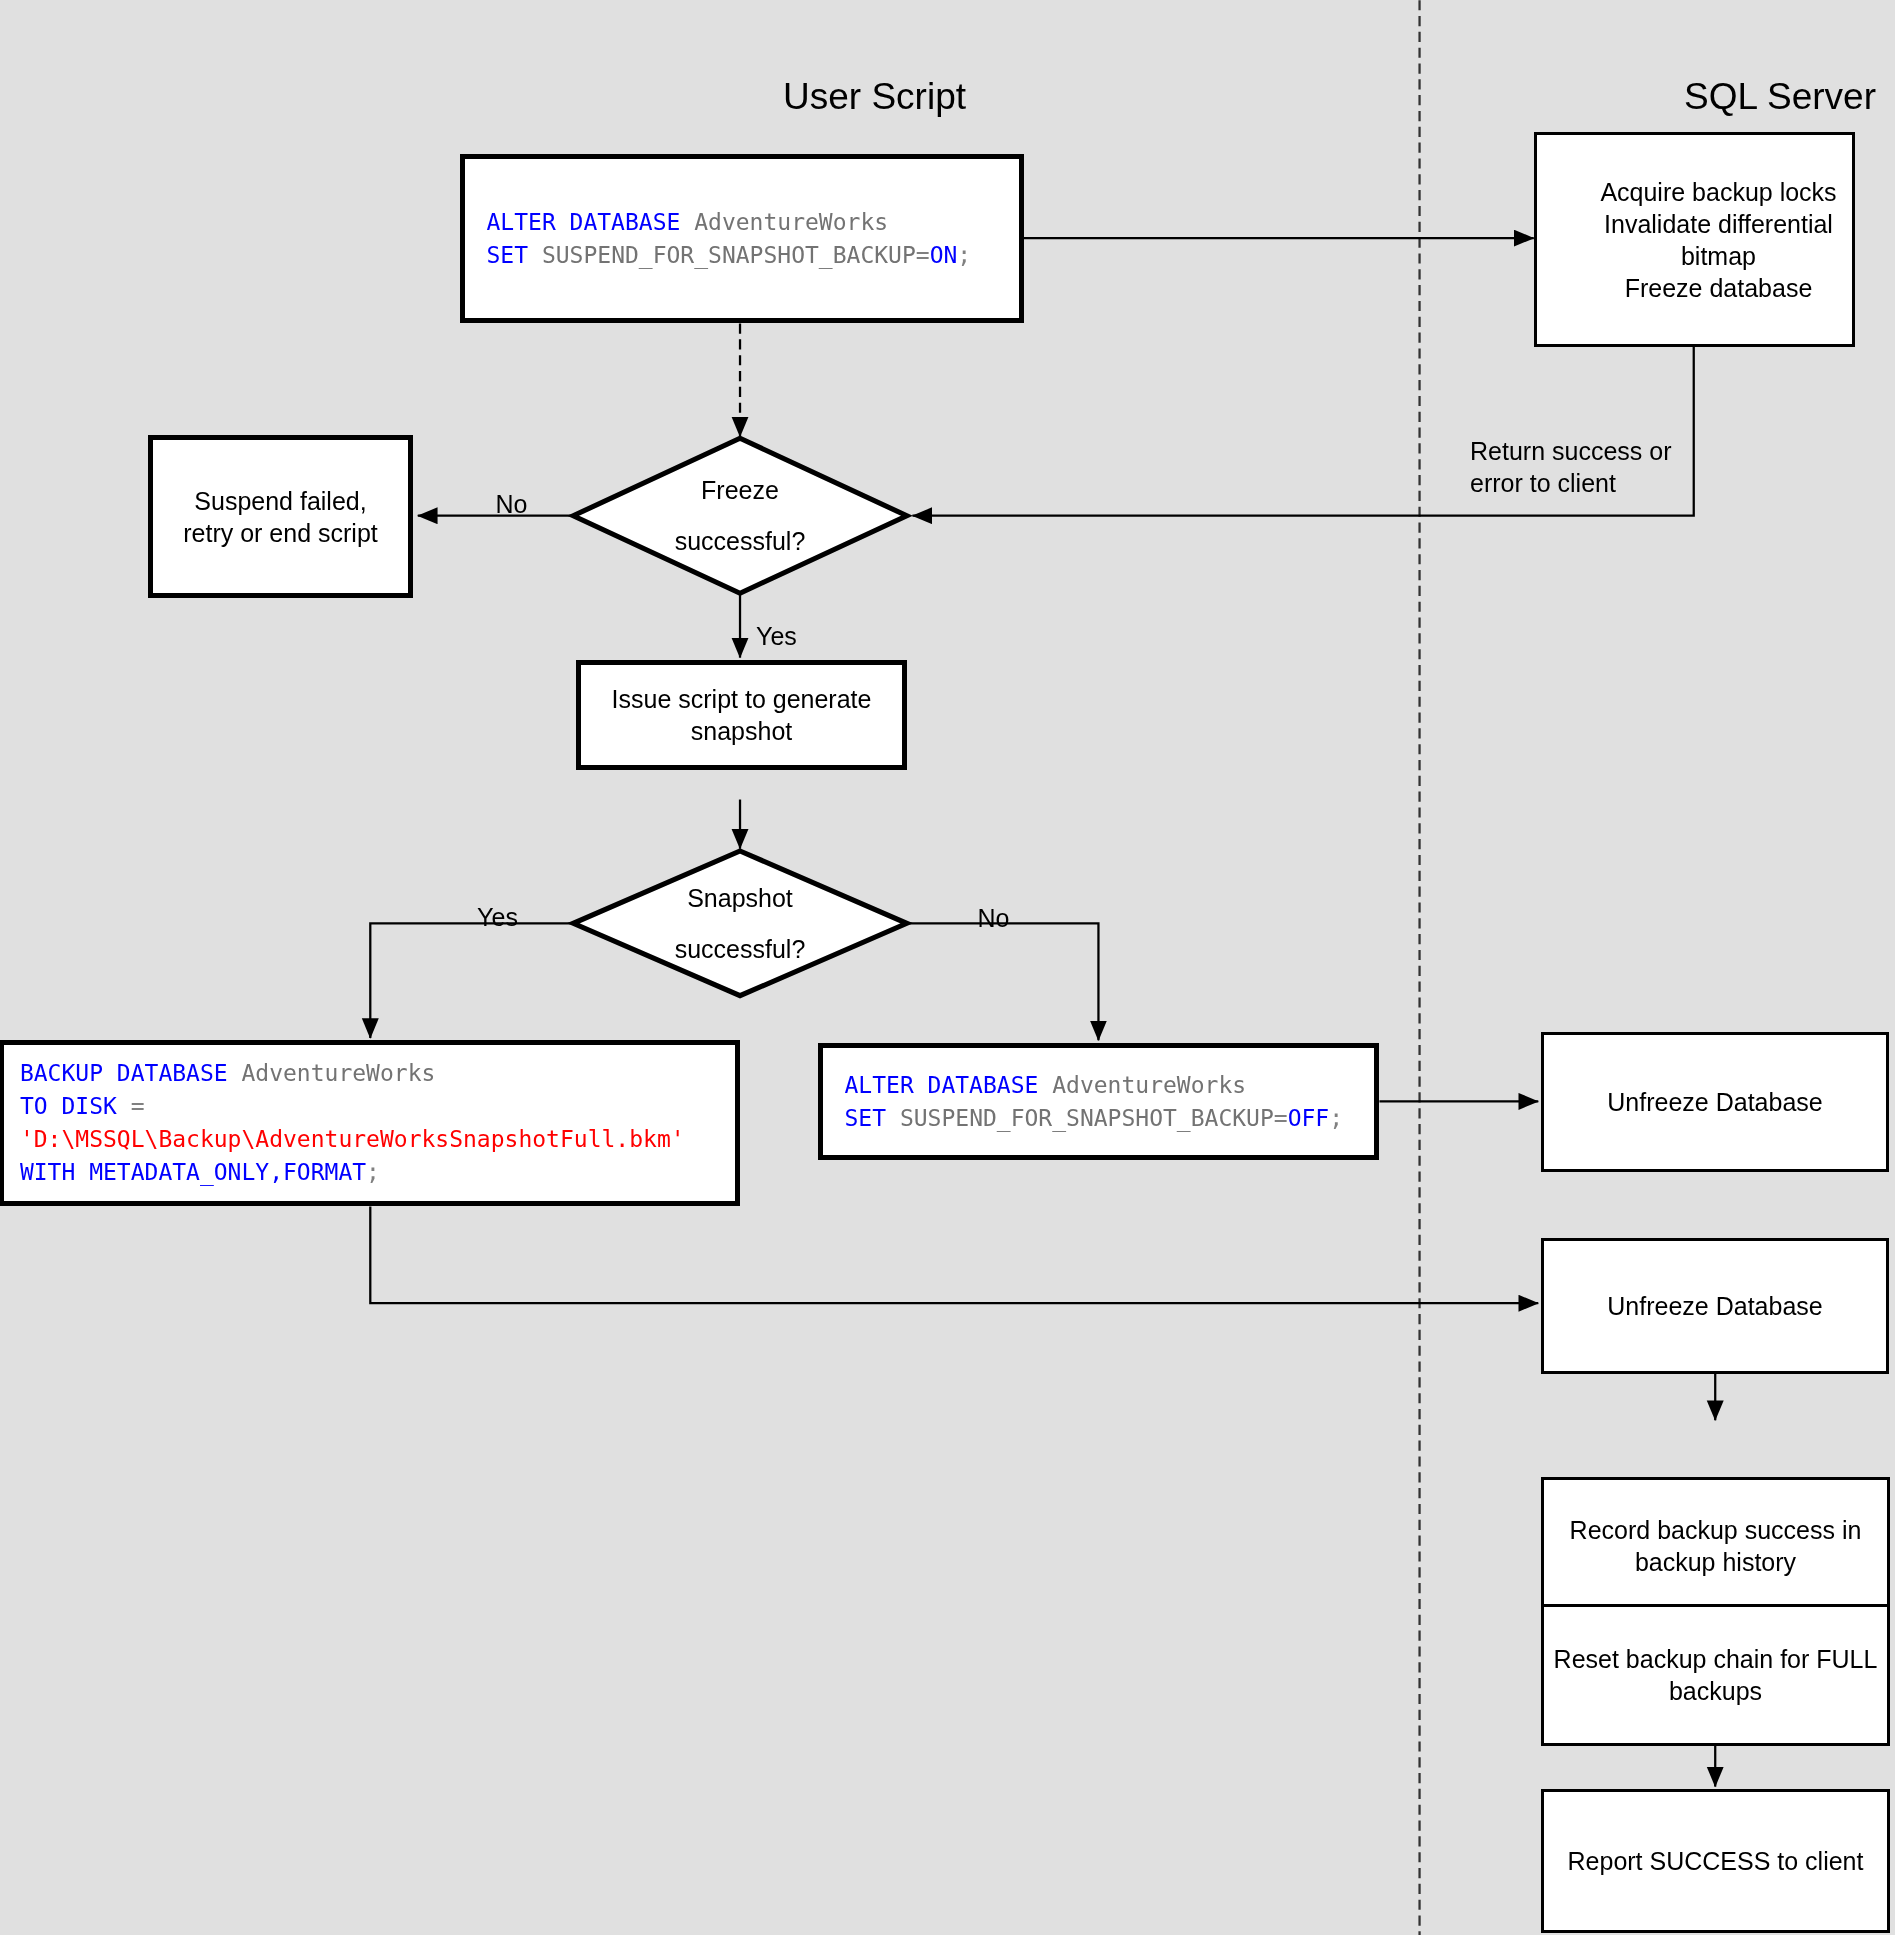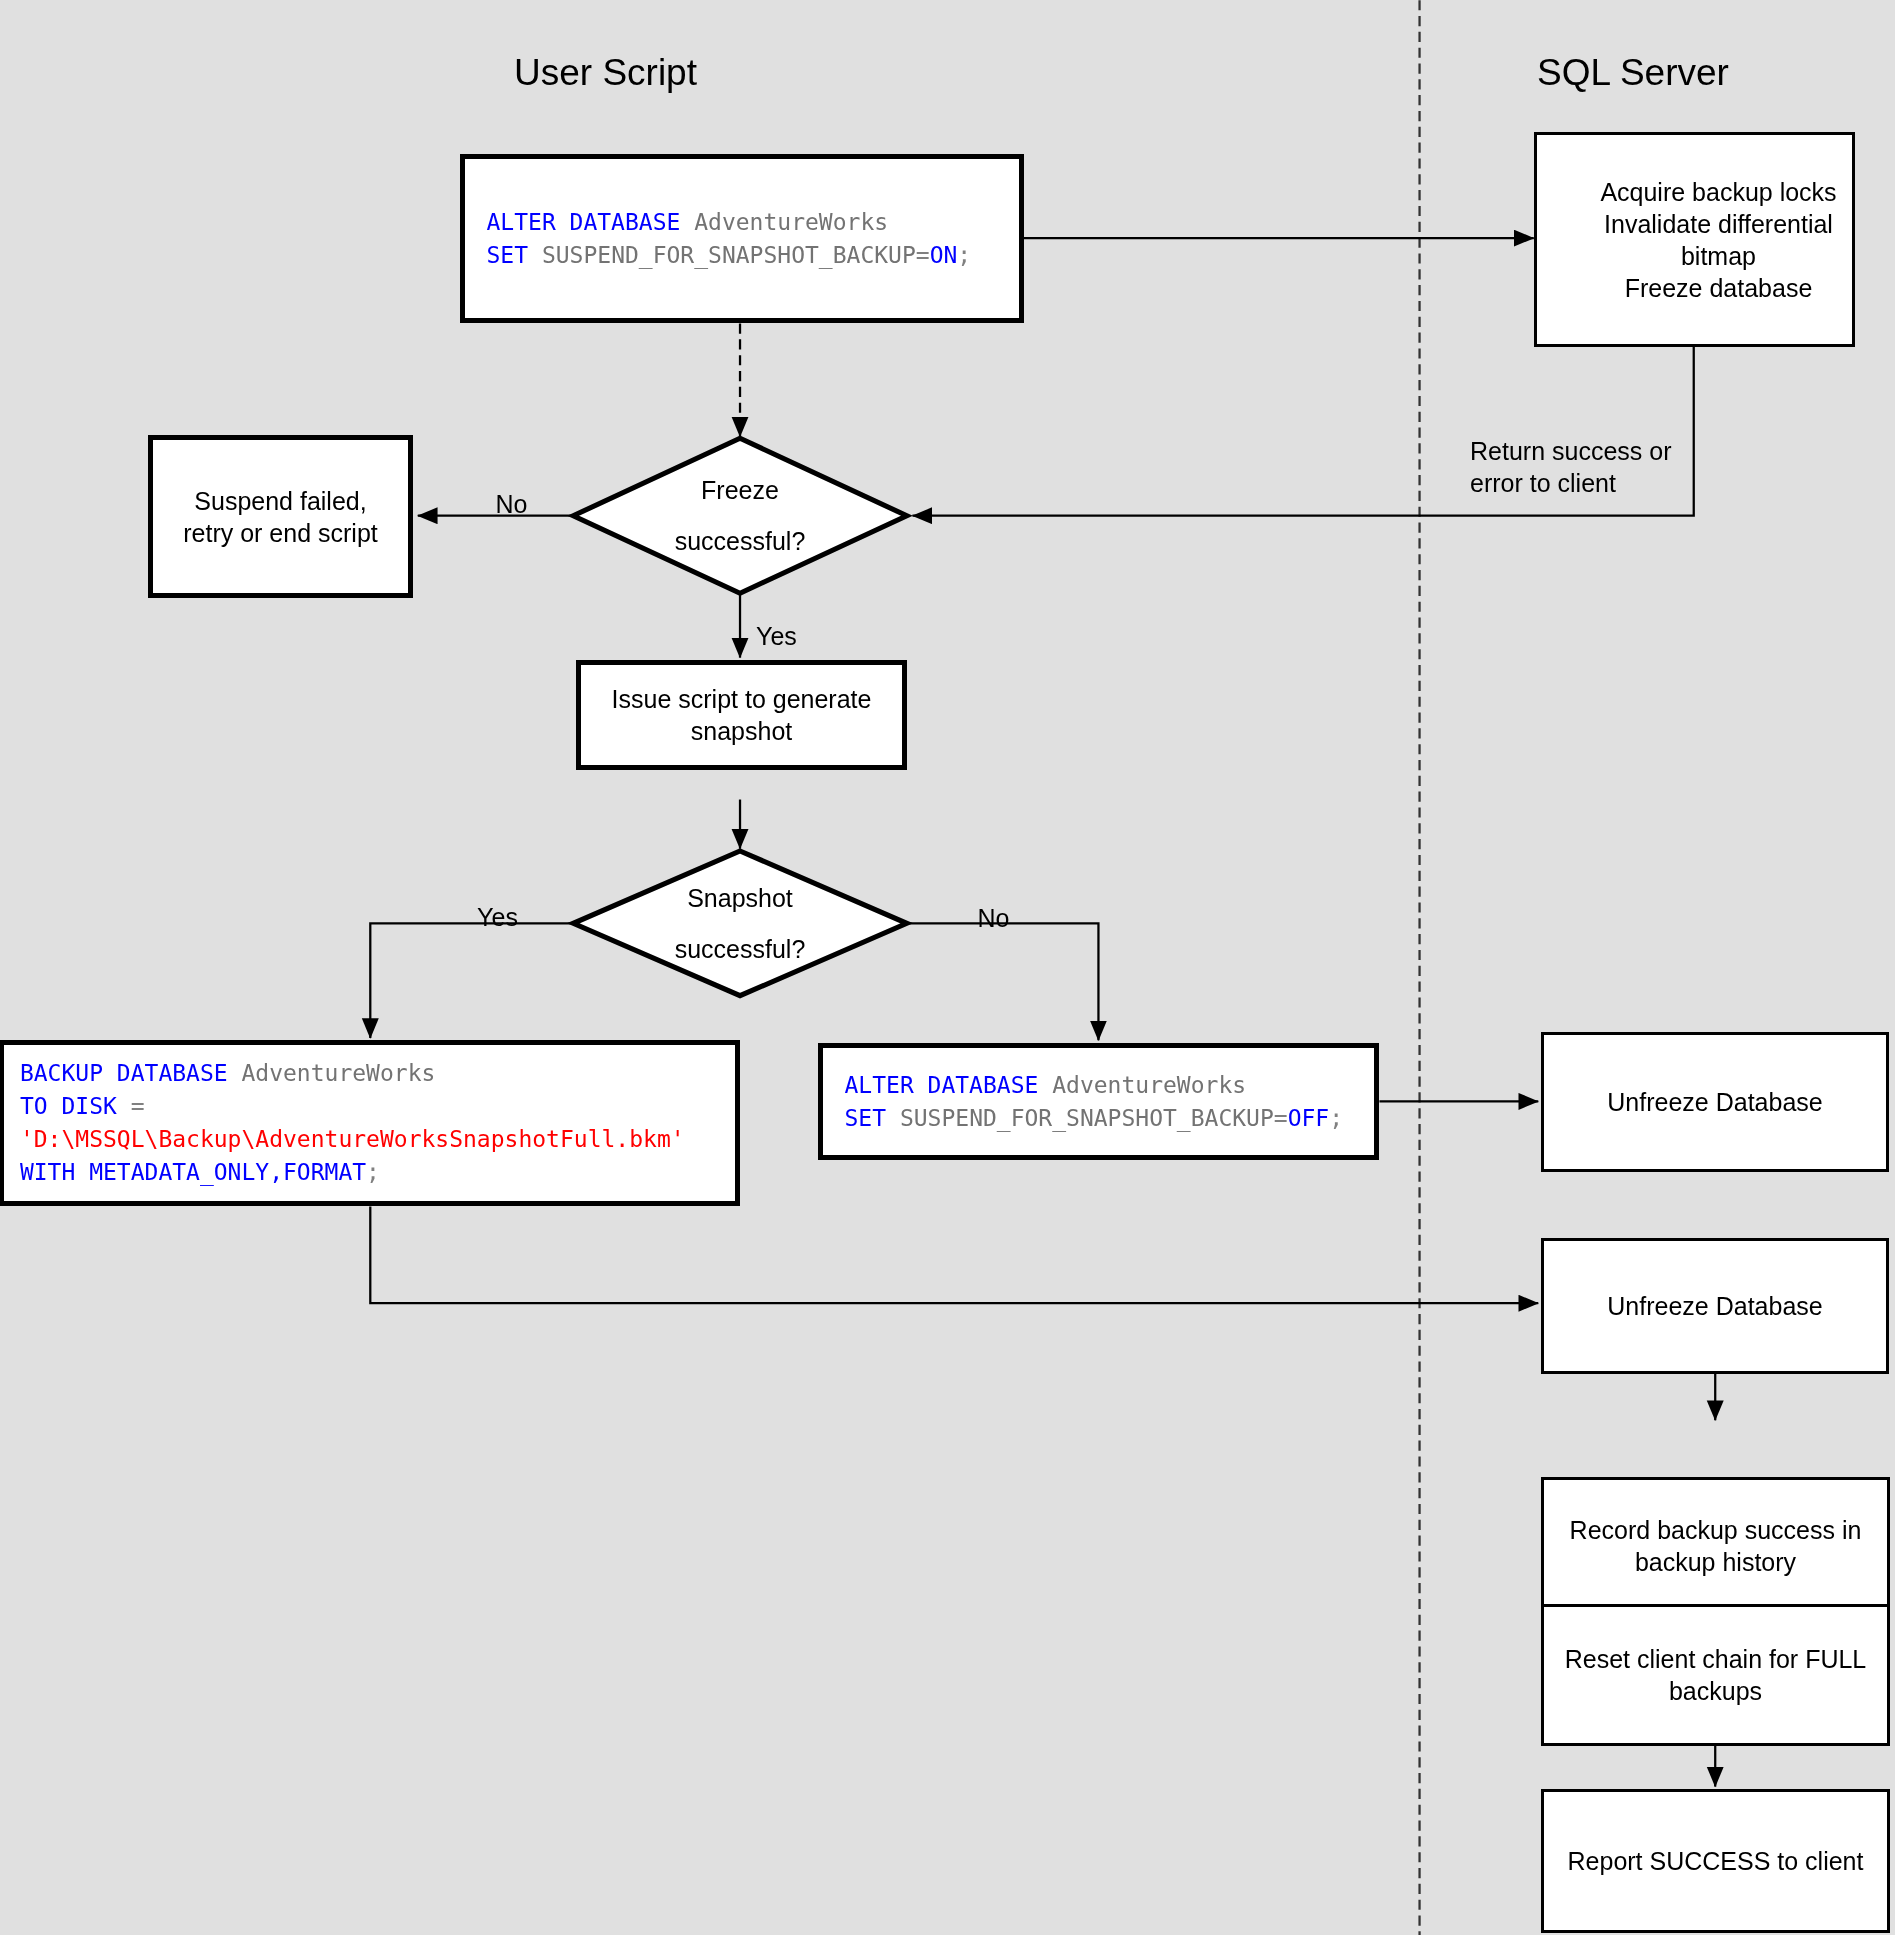--- a/index.html
+++ b/index.html
@@ -11,21 +11,21 @@
   .b6{border-width:3.4px;}
   .plain{align-items:center;text-align:center;font-size:25px;line-height:32px;}
   .code{align-items:flex-start;padding-left:21.5px;
         font-family:"DejaVu Sans Mono","Liberation Mono",monospace;
         font-size:23px;line-height:33px;white-space:pre;}
   .pad-sm{padding-left:16px;}
   .kw{color:#0000ff;}
   .idt{color:#737373;margin-top:12px;}
   .op{color:#808080;}
   .str{color:#ff0000;}
-  .title{position:absolute;font-size:37px;line-height:41px;text-align:left;}
+  .title{position:absolute;font-size:37px;line-height:41px;text-align:right;margin-top:24px;}
   .dtext{position:absolute;display:flex;flex-direction:column;justify-content:center;
          align-items:center;text-align:center;font-size:25px;line-height:32px;gap:19px;}
   .elabel{position:absolute;font-size:25px;line-height:32px;margin-top:16px;}
   .center{text-align:center;}
 </style>
 </head>
 <body>
 
 <div class="canvas">
 
@@ -121,21 +121,21 @@
   <div class="box plain b6" style="left:1541px;top:1238px;width:348px;height:136px;">
     <div>Unfreeze Database</div>
   </div>
 
   <div class="box plain b6" style="left:1541px;top:1477px;width:349px;height:138px;">
     <div>Record backup success in</div>
     <div>backup history</div>
   </div>
 
   <div class="box plain b6" style="left:1541px;top:1604px;width:349px;height:142px;">
-    <div>Reset client chain for FULL</div>
+    <div>Reset backup chain for FULL</div>
     <div>backups</div>
   </div>
 
   <div class="box plain b6" style="left:1541px;top:1789px;width:349px;height:144px;">
     <div>Report SUCCESS to client</div>
   </div>
 
 </div>
 
 

